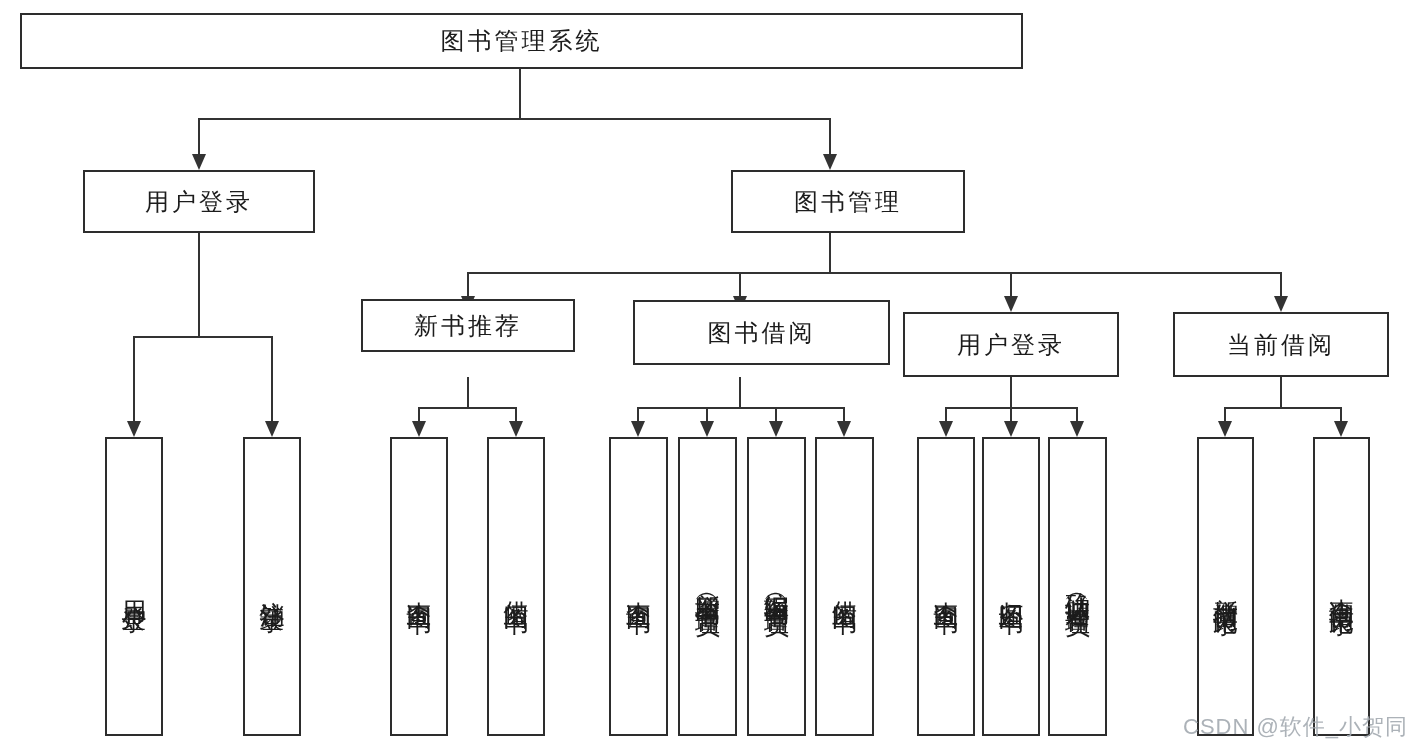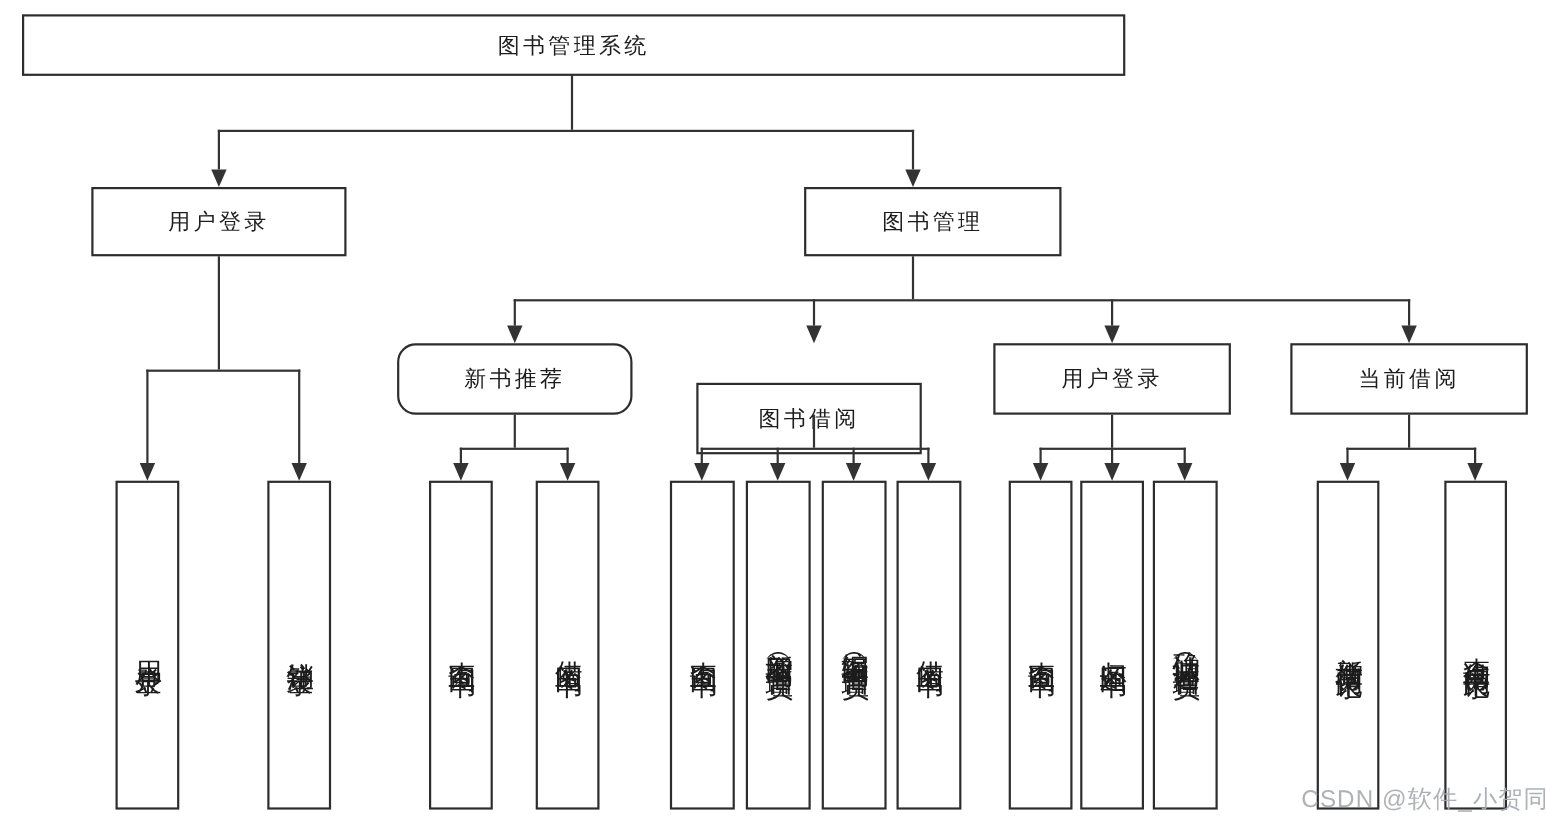--- a/index.html
+++ b/index.html
@@ -4,21 +4,21 @@
 <style>
   html,body{margin:0;padding:0;background:#ffffff;}
   .canvas{
     position:relative;width:1405px;height:747px;background:#ffffff;overflow:hidden;
     font-family:"Liberation Sans","DejaVu Sans",sans-serif;color:#1c1c1c;
   }
   
   .hbox{
     position:absolute;box-sizing:border-box;border:2px solid #2d2d2d;background:#ffffff;
     display:flex;align-items:center;justify-content:center;
-    font-size:20px;letter-spacing:3px;white-space:nowrap;
+    font-size:24px;letter-spacing:3px;white-space:nowrap;
   }
   .vbox{
     position:absolute;box-sizing:border-box;border:2px solid #2d2d2d;background:#ffffff;
     top:437px;height:299px;width:58px;
     display:flex;align-items:center;justify-content:center;
     writing-mode:vertical-rl;text-orientation:mixed;
     font-size:25px;letter-spacing:3px;line-height:1;
   }
   
   .lv{position:absolute;width:2px;background:#333333;}
@@ -63,24 +63,24 @@
   <div class="lh" style="left:467px;top:272px;width:815px;"></div>
   <div class="lv" style="left:467px;top:272px;height:24px;"></div>
   <div class="ah" style="left:461px;top:296px;"></div>
   <div class="lv" style="left:739px;top:272px;height:24px;"></div>
   <div class="ah" style="left:733px;top:296px;"></div>
   <div class="lv" style="left:1010px;top:272px;height:24px;"></div>
   <div class="ah" style="left:1004px;top:296px;"></div>
   <div class="lv" style="left:1280px;top:272px;height:24px;"></div>
   <div class="ah" style="left:1274px;top:296px;"></div>
 
-  <div class="hbox" style="left:361px;top:312px;width:214px;height:65px;border-radius:17px;">
+  <div class="hbox" style="left:361px;top:299px;width:214px;height:53px;">
     <span>新书推荐</span>
   </div>
-  <div class="hbox" style="left:633px;top:300px;width:205px;height:65px;margin-top:48px;">
+  <div class="hbox" style="left:633px;top:300px;width:257px;height:65px;">
     <span>图书借阅</span>
   </div>
   <div class="hbox" style="left:903px;top:312px;width:216px;height:65px;">
     <span>用户登录</span>
   </div>
   <div class="hbox" style="left:1173px;top:312px;width:216px;height:65px;">
     <span>当前借阅</span>
   </div>
 
   <div class="lv" style="left:467px;top:377px;height:30px;"></div>

